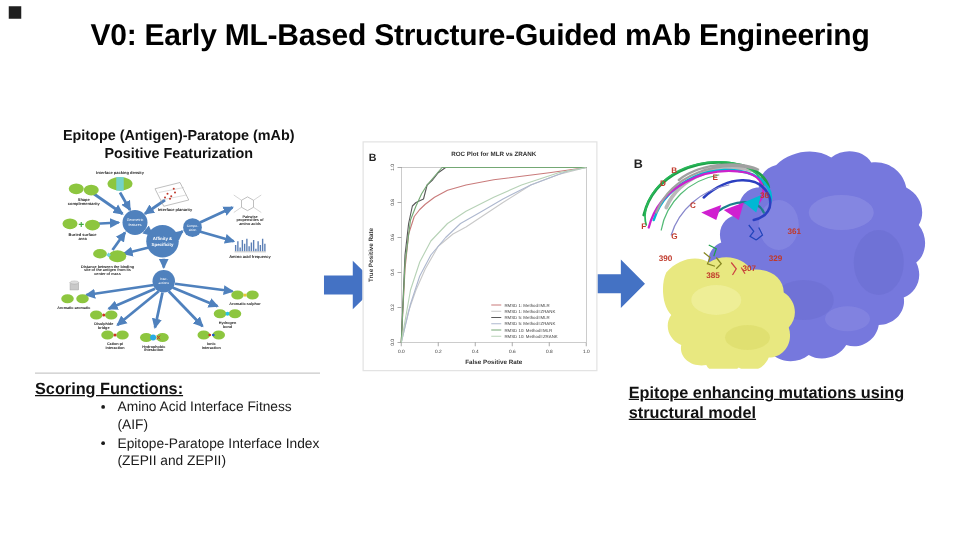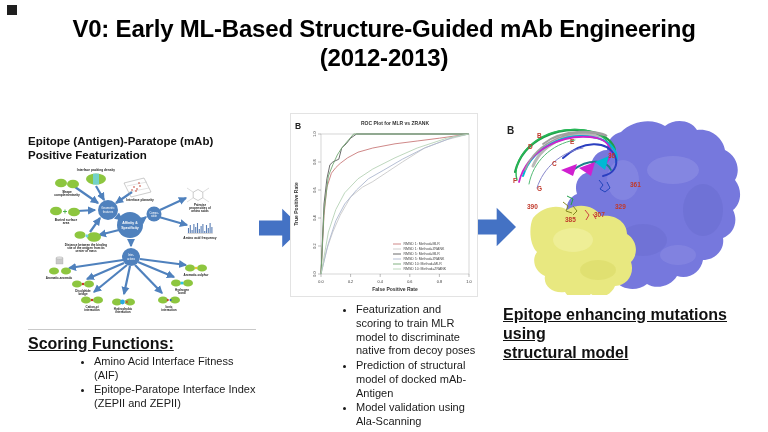--- a/index.html
+++ b/index.html
@@ -5,44 +5,43 @@
   html,body{margin:0;padding:0;background:#fff;}
   .slide{position:relative;width:768px;height:432px;background:#ffffff;overflow:hidden;
          font-family:"Liberation Sans",sans-serif;color:#1a1a1a;}
   .corner-mark{position:absolute;left:7px;top:5px;width:10px;height:10px;background:#1f1f1f;}
   .slide-title{position:absolute;left:0;top:14px;width:768px;text-align:center;
                font-size:24px;font-weight:bold;line-height:1.22;color:#000;letter-spacing:-0.2px;}
   .col{position:absolute;}
   .col-left{left:28px;top:102px;width:230px;}
   .col-mid{left:290px;top:113px;width:188px;}
   .col-right{left:503px;top:110px;width:240px;}
-  .panel-header{font-size:11.5px;font-weight:bold;line-height:1.25;color:#111;margin-top:32px;}
+  .panel-header{font-size:11.5px;font-weight:bold;text-align:center;line-height:1.25;color:#111;}
   .divider{border-top:1px solid #c9c9c9;margin:4px 0 4px 0;width:228px;}
-  .tb-heading{font-size:16px;font-weight:bold;text-decoration:underline;color:#111;line-height:1.2;}
+  .tb-heading{font-size:13px;font-weight:bold;text-decoration:underline;color:#111;line-height:1.2;}
   ul.bullets{margin:2px 0 0 0;padding-left:20px;font-size:11px;line-height:1.25;color:#1a1a1a;}
   ul.bullets li{margin-bottom:1px;margin-left:46px;}
   .body-text{font-size:11px;line-height:1.25;color:#1a1a1a;margin-top:1px;}
   .roc-figure{width:186px;height:182px;border:1px solid #e3e3e3;background:#fff;}
   .textblock{margin-top:6px;}
   .arrow-block{position:absolute;background:#4472c4;
     clip-path:polygon(0 32%,54% 32%,54% 4%,100% 50%,54% 96%,54% 68%,0 68%);}
   #flow-arrow-1{left:259px;top:207px;width:43px;height:42px;}
   #flow-arrow-2{left:474px;top:206px;width:42px;height:42px;}
   svg text{font-family:"Liberation Sans",sans-serif;}
 </style>
 </head>
 <body>
 
 <div class="slide">
 
   <div class="corner-mark"></div>
 
   <div class="slide-title">
     <span>V0: Early ML-Based Structure-Guided mAb Engineering</span><br>
-    <span>(2012-2013)</span>
   </div>
 
   <div class="col col-left">
     <div class="panel-header">
       <span>Epitope (Antigen)-Paratope (mAb)</span><br>
       <span>Positive Featurization</span>
     </div>
 
     <svg width="228" height="156" viewBox="0 0 228 156" style="margin-top:2px;">
       <defs>
@@ -258,25 +257,20 @@
             <line x1="102" y1="145" x2="110" y2="145" stroke="#aeb8cf" stroke-width="0.9"></line>
             <text x="112.5" y="146.3" font-size="3.5" fill="#444">RMSD 5: Method=ZRANK</text>
             <line x1="102" y1="150" x2="110" y2="150" stroke="#74a874" stroke-width="0.9"></line>
             <text x="112.5" y="151.3" font-size="3.5" fill="#444">RMSD 10: Method=MLR</text>
             <line x1="102" y1="155" x2="110" y2="155" stroke="#b7d2b7" stroke-width="0.9"></line>
             <text x="112.5" y="156.3" font-size="3.5" fill="#444">RMSD 10: Method=ZRANK</text>
           </g>
       </svg>
     </div>
     <div class="textblock">
-      <ul class="bullets">
-        <li>Featurization and scoring to train MLR model to discriminate native from decoy poses</li>
-        <li>Prediction of structural model of docked mAb-Antigen</li>
-        <li>Model validation using Ala-Scanning</li>
-      </ul>
     </div>
   </div>
 
   <div class="col col-right">
     <svg width="240" height="185" viewBox="0 0 240 185">
 
       <g>
         <path d="M118,22 C130,10 150,8 162,16 C172,8 188,10 194,20 C208,18 220,28 222,40
                  C234,46 238,60 232,70 C240,80 238,94 230,100 C236,112 230,124 220,128
                  C222,140 212,150 200,150 C198,162 186,170 174,166 C168,176 154,180 144,174

